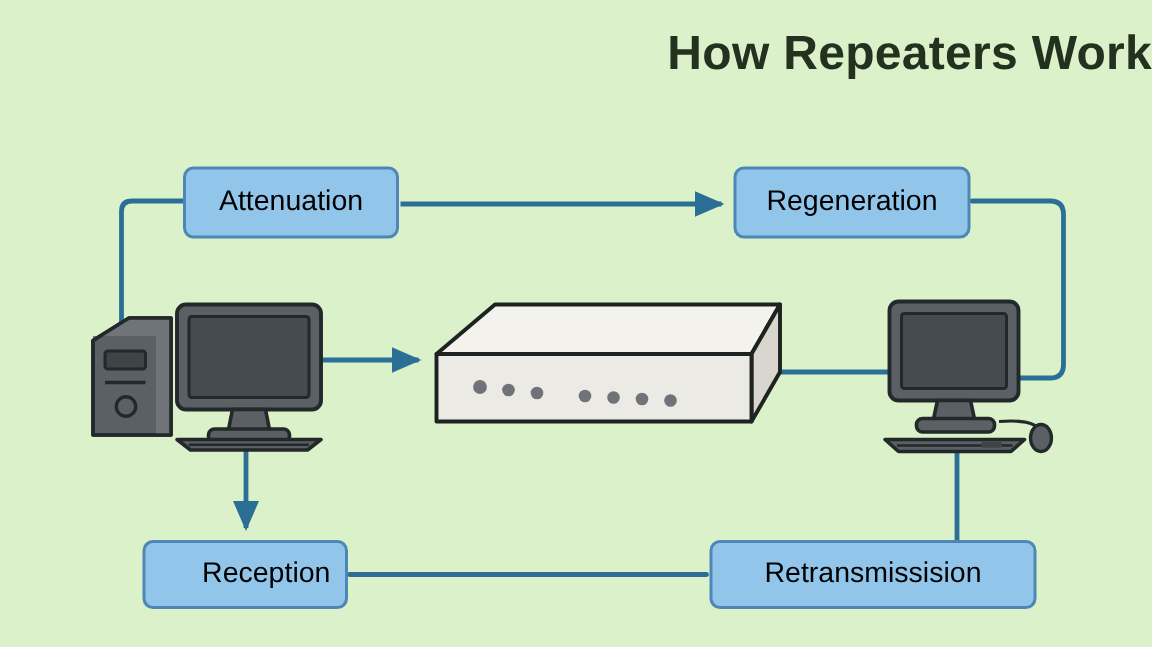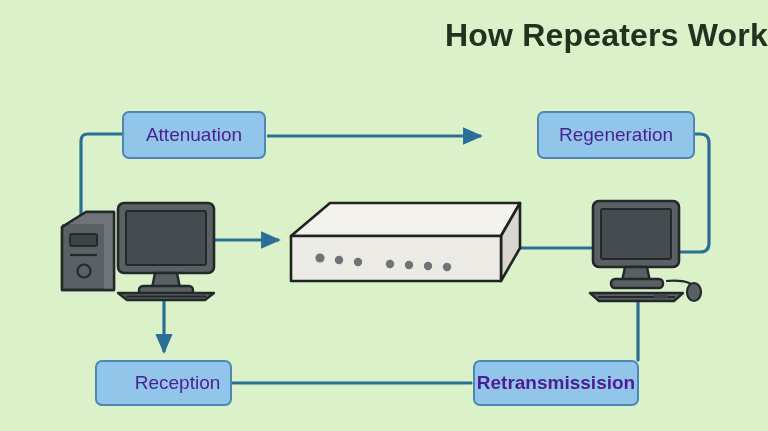--- a/index.html
+++ b/index.html
@@ -31,50 +31,48 @@
     letter-spacing: 0.2px;
   }
   .node-box {
     position: absolute;
     background: #92c5ea;
     border: 2px solid #4e87b5;
     border-radius: 7px;
     display: flex;
     align-items: center;
     justify-content: center;
-    color: #4c1d95;
+    color: #000000;
     font-size: 19px;
     box-sizing: border-box;
   }
   #box-attenuation {
     left: 122px;
     top: 111px;
     width: 144px;
     height: 48px;
   }
   #box-regeneration {
     left: 489px;
     top: 111px;
     width: 158px;
     height: 48px;
-    margin-left: 48px;
   }
   #box-reception {
     left: 95px;
     top: 360px;
     width: 137px;
     height: 46px;
     padding-left: 28px;
   }
   #box-retransmission {
     left: 473px;
     top: 360px;
-    width: 166px;
+    width: 218px;
     height: 46px;
-    font-weight: bold;
   }
   #repeater-label {
     position: absolute;
     left: 300px;
     top: 305px;
     width: 200px;
     text-align: center;
     font-size: 19px;
     color: #23321f;
   }

